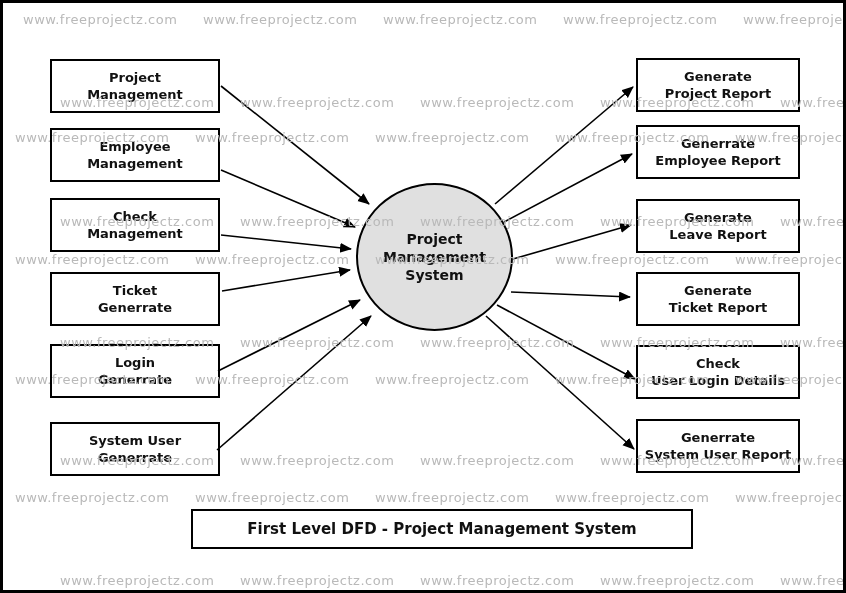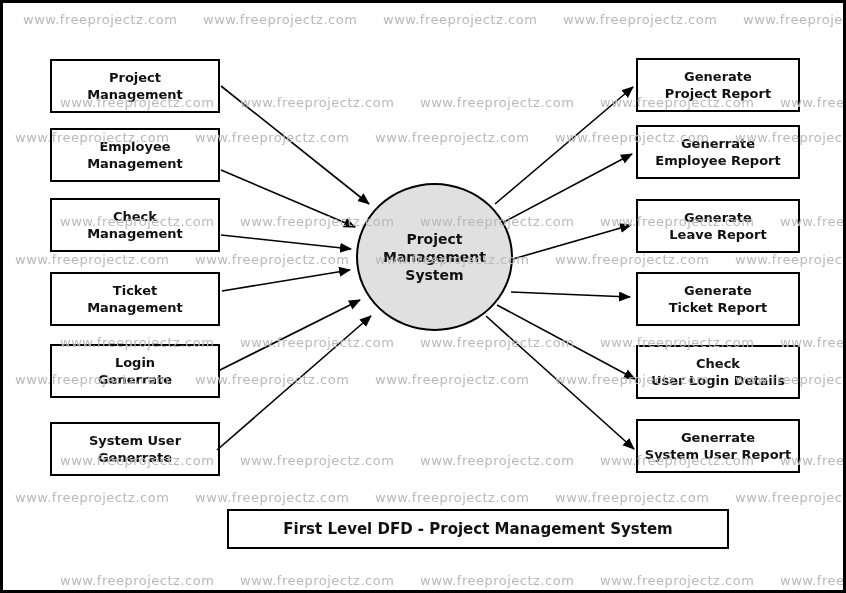--- a/index.html
+++ b/index.html
@@ -70,21 +70,20 @@
     border: 2px solid #000000;
     background: #ffffff;
     display: flex;
     align-items: center;
     justify-content: center;
     text-align: center;
     font-weight: bold;
     font-size: 15px;
     color: #111111;
     z-index: 1;
-    margin-left: 36px;
   }
   .arrow-layer {
     position: absolute;
     left: 0;
     top: 0;
     width: 846px;
     height: 593px;
     z-index: 2;
     pointer-events: none;
   }
@@ -116,21 +115,21 @@
 
 <div class="canvas">
 
   <div class="node left-node ln0">Project
 Management</div>
   <div class="node left-node ln1">Employee
 Management</div>
   <div class="node left-node ln2">Check
 Management</div>
   <div class="node left-node ln3">Ticket
-Management</div>
+Generrate</div>
   <div class="node left-node ln4">Login
 Generrate</div>
   <div class="node left-node ln5">System User
 Generrate</div>
 
   <div class="process-circle">Project
 Management
 System</div>
 
   <div class="node right-node rn0">Generate

